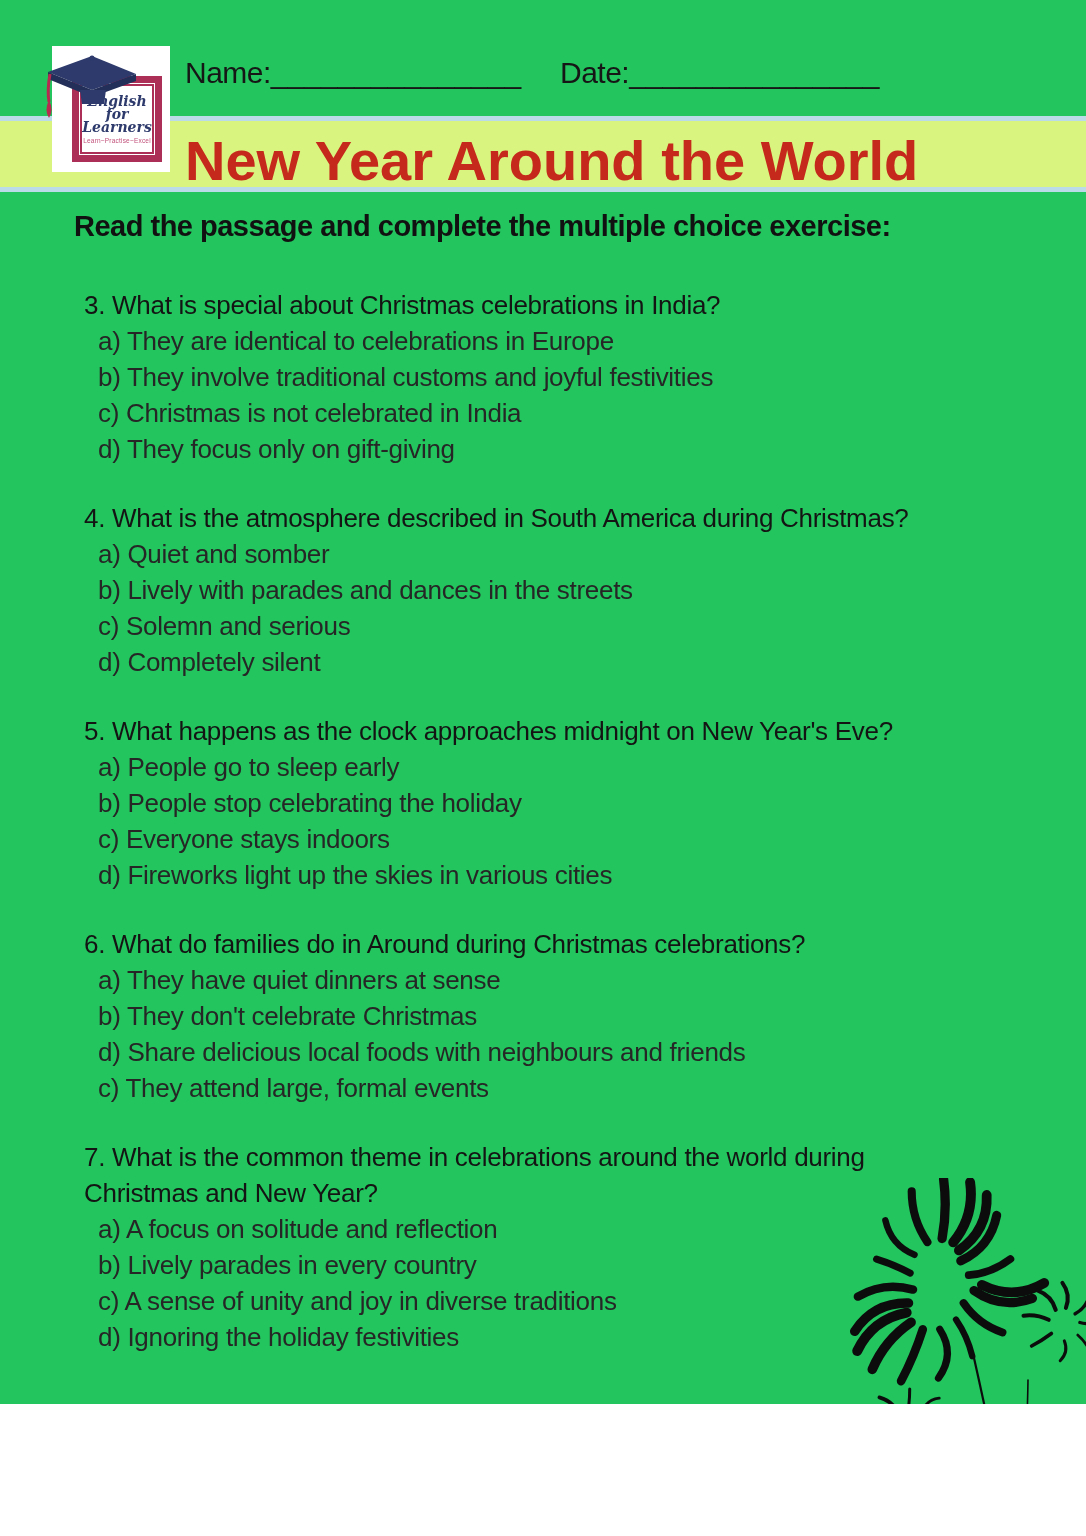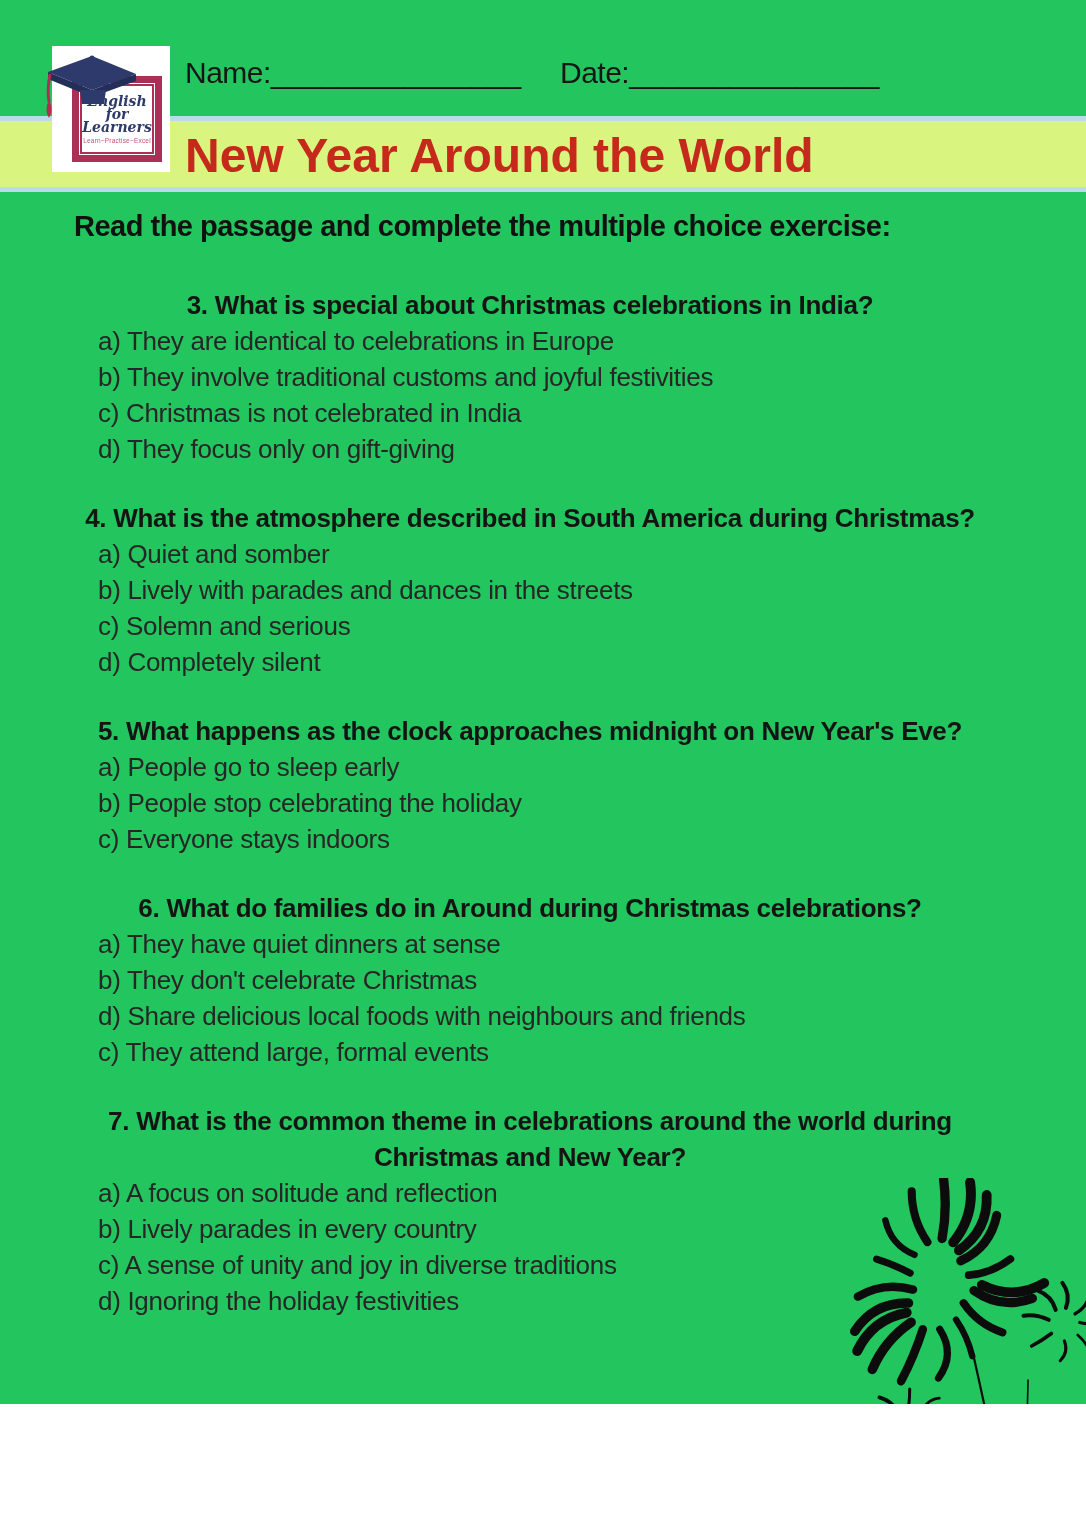--- a/index.html
+++ b/index.html
@@ -23,21 +23,21 @@
   
   .banner{
     position:absolute;left:0;top:116px;width:1086px;height:66px;
     background:#d9f57f;
     border-top:5px solid #bcdbe8;
     border-bottom:5px solid #bcdbe8;
     z-index:1;
   }
   .banner-title{
     position:absolute;left:185px;top:7px;
-    font-size:48px;font-weight:bold;letter-spacing:0px;
+    font-size:56px;font-weight:bold;letter-spacing:0px;
     color:#c5291b;white-space:nowrap;
   }
   
   .logo-box{
     position:absolute;left:52px;top:46px;width:118px;height:126px;
     background:#ffffff;z-index:2;
   }
   .logo-frame{
     position:absolute;left:20px;top:30px;width:90px;height:86px;
     border:7px solid #ab2f56;background:#ffffff;box-sizing:border-box;
@@ -63,22 +63,22 @@
     position:absolute;left:74px;top:210px;
     font-size:29px;font-weight:bold;letter-spacing:-0.5px;color:#111111;
     white-space:nowrap;
   }
   
   .questions{
     position:absolute;left:84px;top:287px;width:892px;
   }
   .question{margin-bottom:33px;}
   .q-text{
-    font-size:26px;font-weight:bold;line-height:36px;
-    letter-spacing:-0.3px;color:#141414;text-align:center;
+    font-size:26px;font-weight:normal;line-height:36px;
+    letter-spacing:-0.3px;color:#141414;
   }
   .q-num{margin-right:7px;}
   .option{
     font-size:26px;line-height:36px;letter-spacing:-0.3px;
     color:#262626;padding-left:14px;
   }
   
   .footer-url{
     position:absolute;left:676px;top:1468px;
     font-size:24px;font-weight:normal;letter-spacing:-0.3px;
@@ -139,20 +139,21 @@
       <div class="option">b) Lively with parades and dances in the streets</div>
       <div class="option">c) Solemn and serious</div>
       <div class="option">d) Completely silent</div>
     </div>
 
     <div class="question">
       <div class="q-text"><span class="q-num">5.</span><span>What happens as the clock approaches midnight on New Year's Eve?</span></div>
       <div class="option">a) People go to sleep early</div>
       <div class="option">b) People stop celebrating the holiday</div>
       <div class="option">c) Everyone stays indoors</div>
+      <div class="option">d) Fireworks light up the skies in various cities</div>
     </div>
 
     <div class="question">
       <div class="q-text"><span class="q-num">6.</span><span>What do families do in Around during Christmas celebrations?</span></div>
       <div class="option">a) They have quiet dinners at sense</div>
       <div class="option">b) They don't celebrate Christmas</div>
       <div class="option">d) Share delicious local foods with neighbours and friends</div>
       <div class="option">c) They attend large, formal events</div>
     </div>
 

